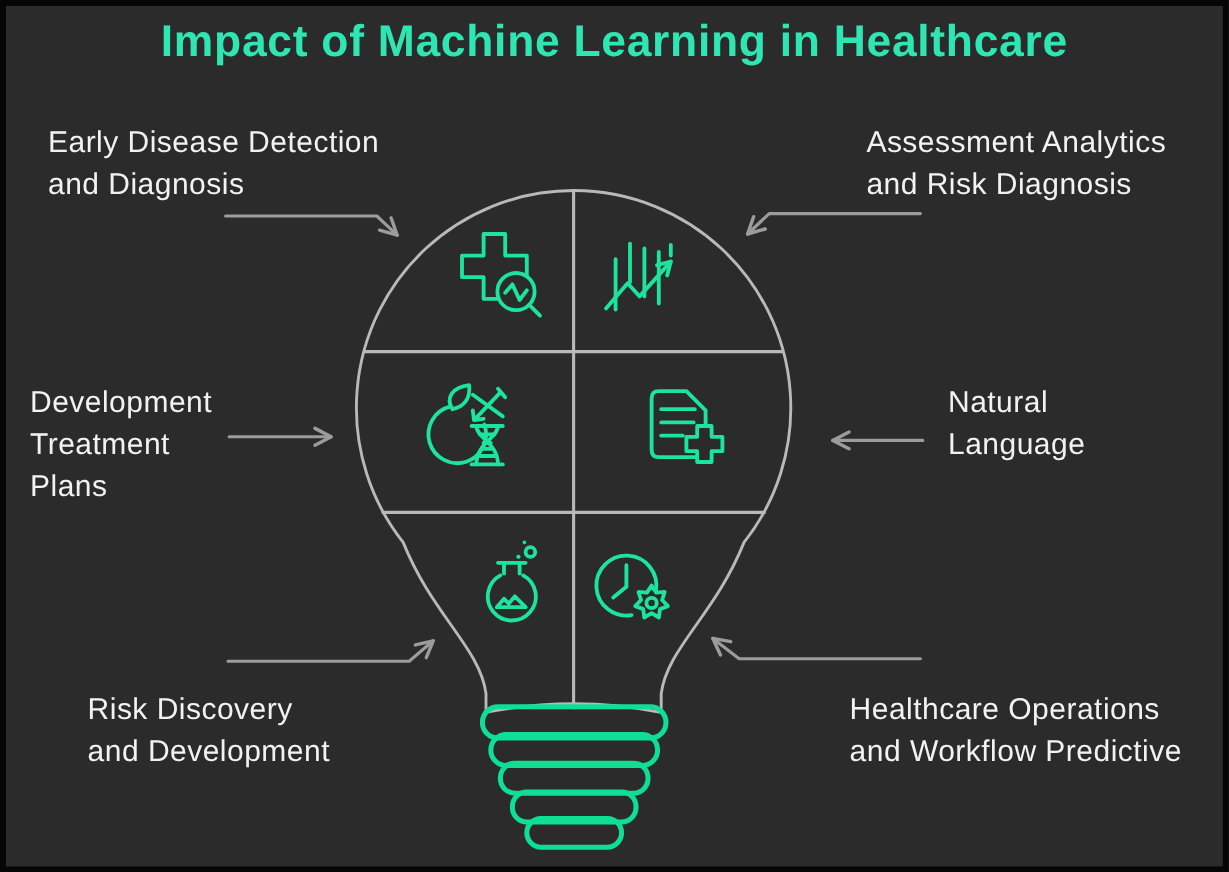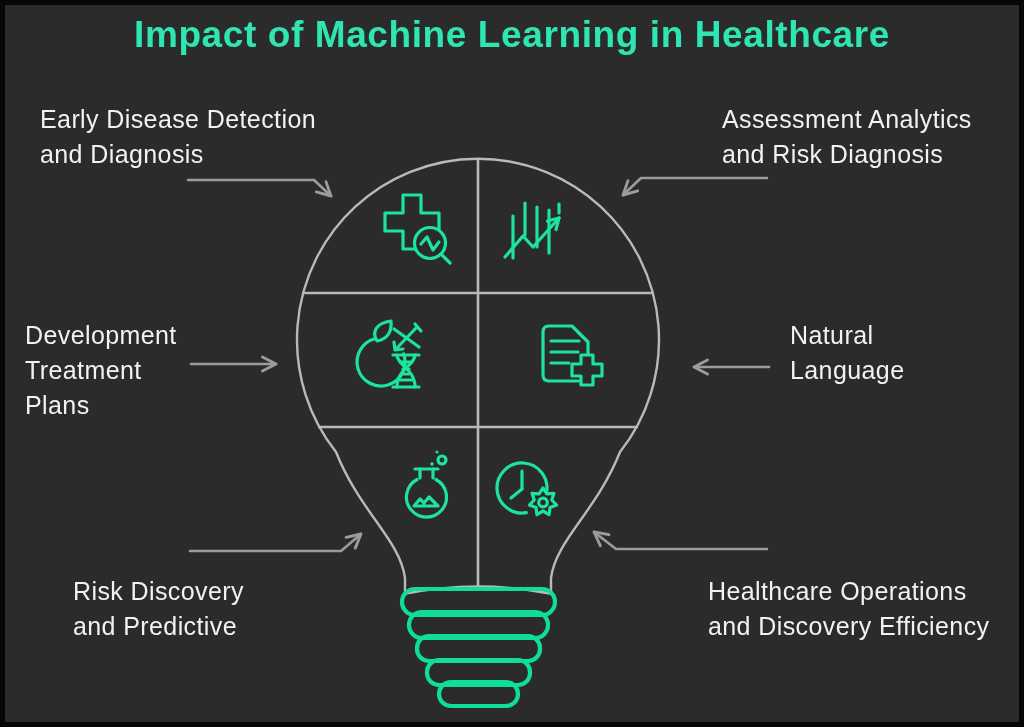--- a/index.html
+++ b/index.html
@@ -64,26 +64,26 @@
     <span>Plans</span>
   </div>
 
   <div class="label pos-4">
     <span>Natural</span>
     <span>Language</span>
   </div>
 
   <div class="label pos-5">
     <span>Risk Discovery</span>
-    <span>and Predictive</span>
+    <span>and Development</span>
   </div>
 
   <div class="label pos-6">
     <span>Healthcare Operations</span>
-    <span>and Discovery Efficiency</span>
+    <span>and Workflow Predictive</span>
   </div>
 
   <svg class="diagram" width="1024" height="727" viewBox="0 0 1024 727">
     <defs>
       <marker id="ah" markerWidth="7" markerHeight="7" refX="6" refY="3.5" orient="auto">
         <path d="M 0.8,0.8 L 6,3.5 L 0.8,6.2" fill="none" stroke="var(--arrow_gray,#9c9c9c)" stroke-width="1.1" stroke-linecap="round" stroke-linejoin="round"></path>
       </marker>
     </defs>
 
     <g>

